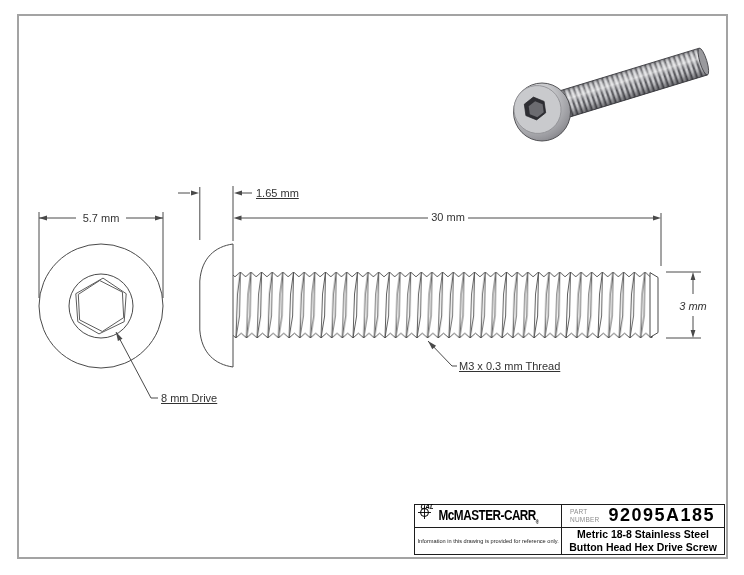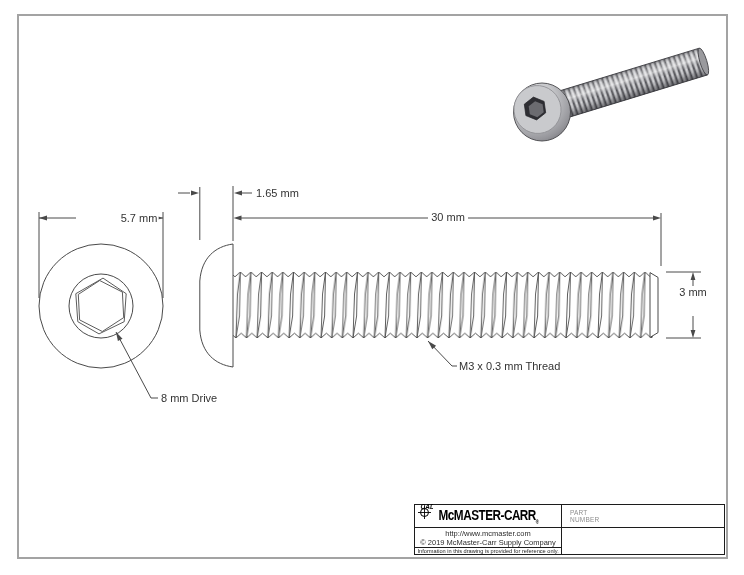--- a/index.html
+++ b/index.html
@@ -3,21 +3,21 @@
 <meta charset="utf-8">
 <style>
   html,body{margin:0;padding:0;background:#ffffff;}
   #stage{position:relative;width:744px;height:575px;background:#ffffff;overflow:hidden;
          font-family:"Liberation Sans", sans-serif;color:#2e2e2e;}
   .frame{position:absolute;left:17px;top:14px;width:707px;height:541px;
          border:2px solid #a3a3a3;background:#ffffff;}
   svg{position:absolute;left:0;top:0;}
   .dimtext{position:absolute;transform:translate(-50%,-50%);font-size:11px;color:#333;
            white-space:nowrap;background:#fff;padding:0 1px;}
-  .labeltext{position:absolute;transform:translate(0,-50%);font-size:11px;color:#333;white-space:nowrap;}
+  .labeltext{position:absolute;transform:translate(0,-50%);font-size:11px;color:#333;white-space:nowrap;text-decoration:underline;}
   
   .tblock{position:absolute;left:414px;top:504px;width:311px;height:51px;border:1px solid #1c1c1c;
           display:flex;background:#fff;box-sizing:border-box;}
   .tb-left{width:147px;border-right:1px solid #1c1c1c;display:flex;flex-direction:column;box-sizing:border-box;}
   .tb-right{flex:1;display:flex;flex-direction:column;box-sizing:border-box;}
   .tb-logo-row{height:22px;border-bottom:1px solid #1c1c1c;display:flex;align-items:center;justify-content:center;}
   .brand{font-weight:900;font-size:14px;letter-spacing:-0.6px;color:#000;transform:scaleX(.84);
          transform-origin:center;display:inline-block;white-space:nowrap;}
   .reg{font-size:5px;vertical-align:sub;}
   .cadbadge{margin-left:1px;margin-top:-2px;}
@@ -114,47 +114,48 @@
       <polygon points="234,193 242,190.6 242,195.4"></polygon>
       <polygon points="233.5,218 241.5,215.6 241.5,220.4"></polygon>
       <polygon points="661,218 653,215.6 653,220.4"></polygon>
       <polygon points="693,272 690.6,280 695.4,280"></polygon>
       <polygon points="693,338 690.6,330 695.4,330"></polygon>
       <polygon points="116,332 122.5,338.7 117.9,341.1"></polygon>
       <polygon points="428,341 436.1,345.7 432.3,349.3"></polygon>
     </g>
   </svg>
 
-  <span class="dimtext" style="left:101px;top:218px;margin-left:38px;">5.7 mm</span>
+  <span class="dimtext" style="left:101px;top:218px;">5.7 mm</span>
   <span class="labeltext" style="left:256px;top:193px;">1.65 mm</span>
   <span class="dimtext" style="left:448px;top:217px;">30 mm</span>
-  <span class="dimtext" style="left:693px;top:292px;">3 mm</span>
+  <span class="dimtext" style="left:693px;top:306px;font-style:italic;">3 mm</span>
   <span class="labeltext" style="left:161px;top:398px;">8 mm Drive</span>
   <span class="labeltext" style="left:459px;top:366px;">M3 x 0.3 mm Thread</span>
 
   <div class="tblock">
     <div class="tb-left">
       <div class="tb-logo-row">
         <span class="brand"><span>McMASTER-CARR</span><span class="reg">®</span></span>
         <svg class="cadbadge" width="17" height="16" viewBox="0 0 17 16">
           <circle cx="8.5" cy="9.5" r="4" fill="none" stroke="#000" stroke-width="1"></circle>
           <path d="M8.5,2.5 V16 M2,9.5 H15" stroke="#000" stroke-width="0.9"></path>
           <text x="4.5" y="6" font-size="6.5" font-weight="bold" font-style="italic" font-family="Liberation Sans, sans-serif" fill="#000">CAD</text>
         </svg>
       </div>
-      <div class="tb-web-row">
-        <div>http://www.mcmaster.com</div>
-        <div>© 2019 McMaster-Carr Supply Company</div>
-      </div>
       <div class="tb-fine-row">
         <div>Information in this drawing is provided for reference only.</div>
       </div>
     </div>
     <div class="tb-right">
       <div class="tb-pn-row">
         <div class="pn-label">
           <div>PART</div>
           <div>NUMBER</div>
         </div>
+        <div class="pn-value">92095A185</div>
+      </div>
+      <div class="tb-desc-row">
+        <div>Metric 18-8 Stainless Steel</div>
+        <div>Button Head Hex Drive Screw</div>
       </div>
     </div>
   </div>
 </div>
 
 </body></html>

